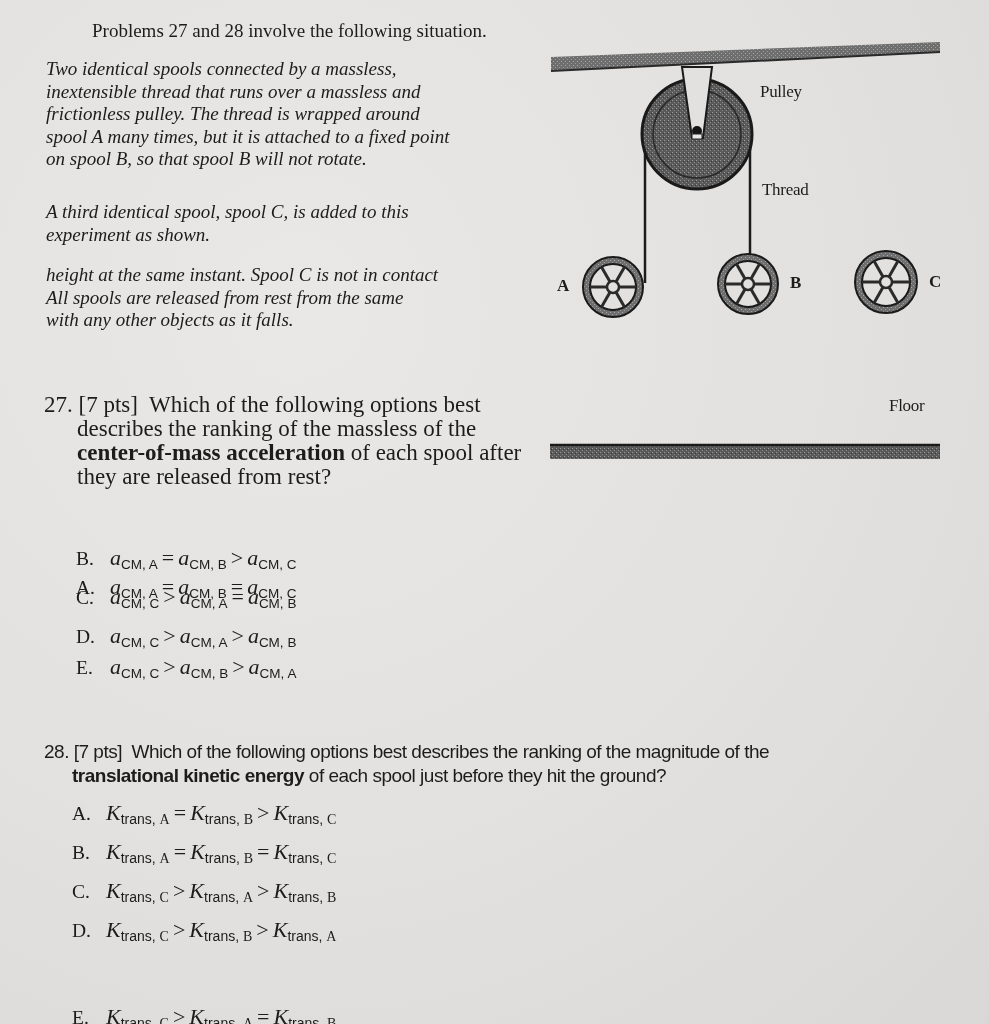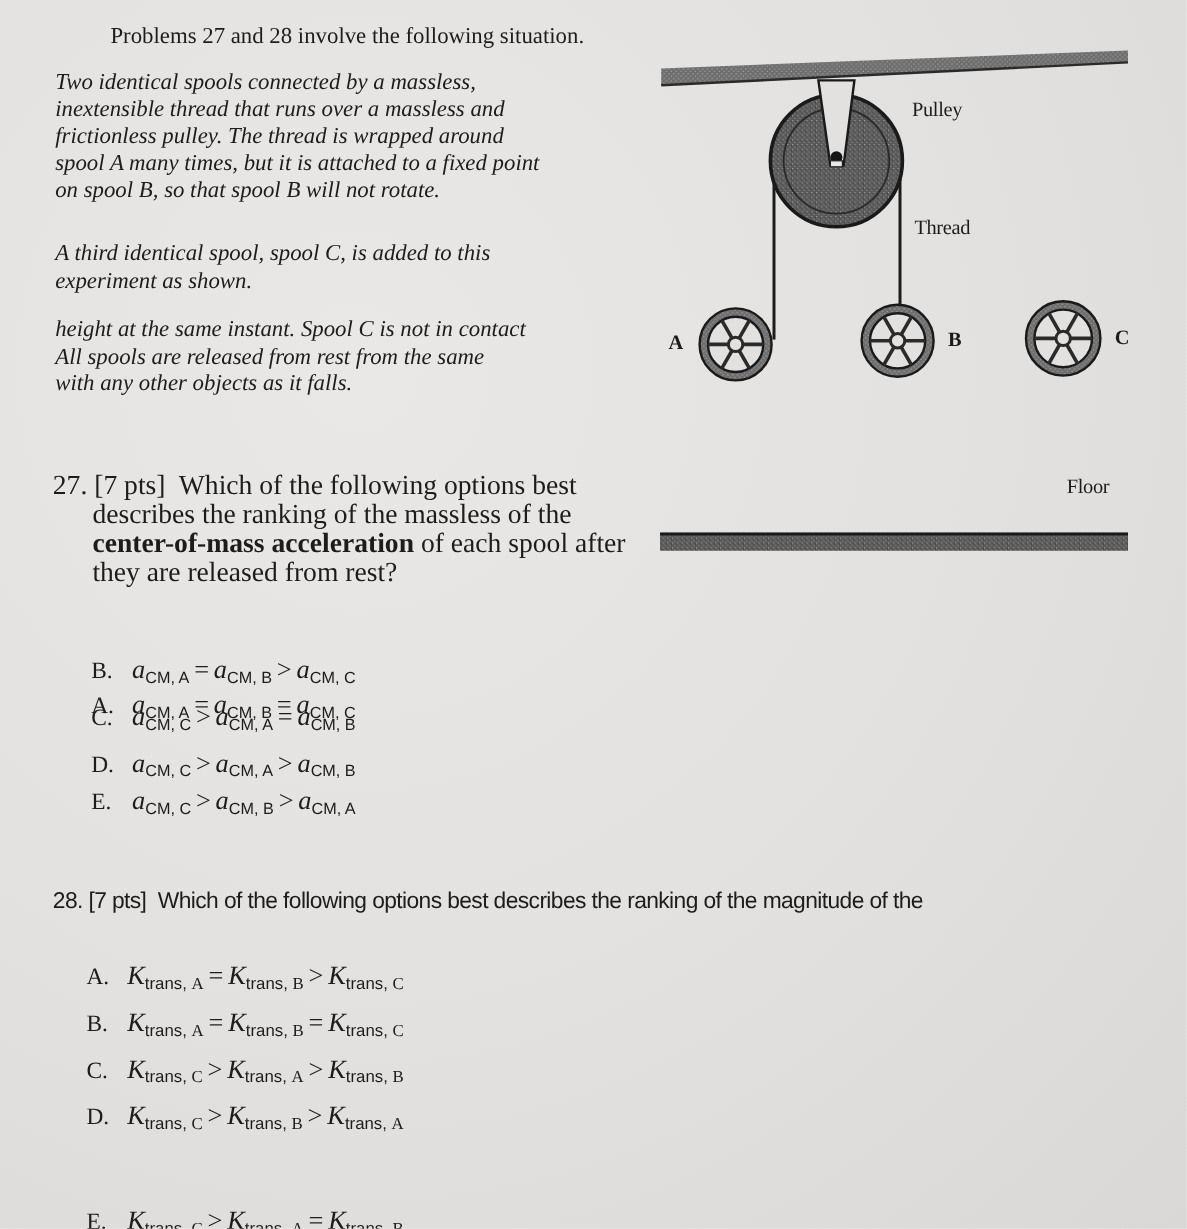--- a/index.html
+++ b/index.html
@@ -162,20 +162,21 @@
     <span class="letter">E.</span><span class="sym">a</span><span class="sub"><span>CM, </span><span>C</span></span><span class="op">&gt;</span><span class="sym">a</span><span class="sub"><span>CM, </span><span>B</span></span><span class="op">&gt;</span><span class="sym">a</span><span class="sub"><span>CM, </span><span>A</span></span>
   </div>
 </div>
 
 <div class="abs q28">
   <div style="white-space:nowrap;text-align:center;">
     <span>28.</span>
     <span>[7 pts]</span>&nbsp;
     <span>Which of the following options best describes the ranking of the magnitude of the</span>
   </div>
+  <div style="white-space:nowrap; padding-left:28px;"><b>translational kinetic energy</b><span> of each spool just before they hit the ground?</span></div>
 </div>
 
 <div class="opts">
   <div class="opt" style="left:72px; top:800px;">
     <span class="letter">A.</span><span class="ksym">K</span><span class="ksub"><span>trans, </span><span class="cap">A</span></span><span class="op">=</span><span class="ksym">K</span><span class="ksub"><span>trans, </span><span class="cap">B</span></span><span class="op">&gt;</span><span class="ksym">K</span><span class="ksub"><span>trans, </span><span class="cap">C</span></span>
   </div>
   <div class="opt" style="left:72px; top:839px;">
     <span class="letter">B.</span><span class="ksym">K</span><span class="ksub"><span>trans, </span><span class="cap">A</span></span><span class="op">=</span><span class="ksym">K</span><span class="ksub"><span>trans, </span><span class="cap">B</span></span><span class="op">=</span><span class="ksym">K</span><span class="ksub"><span>trans, </span><span class="cap">C</span></span>
   </div>
   <div class="opt" style="left:72px; top:878px;">

